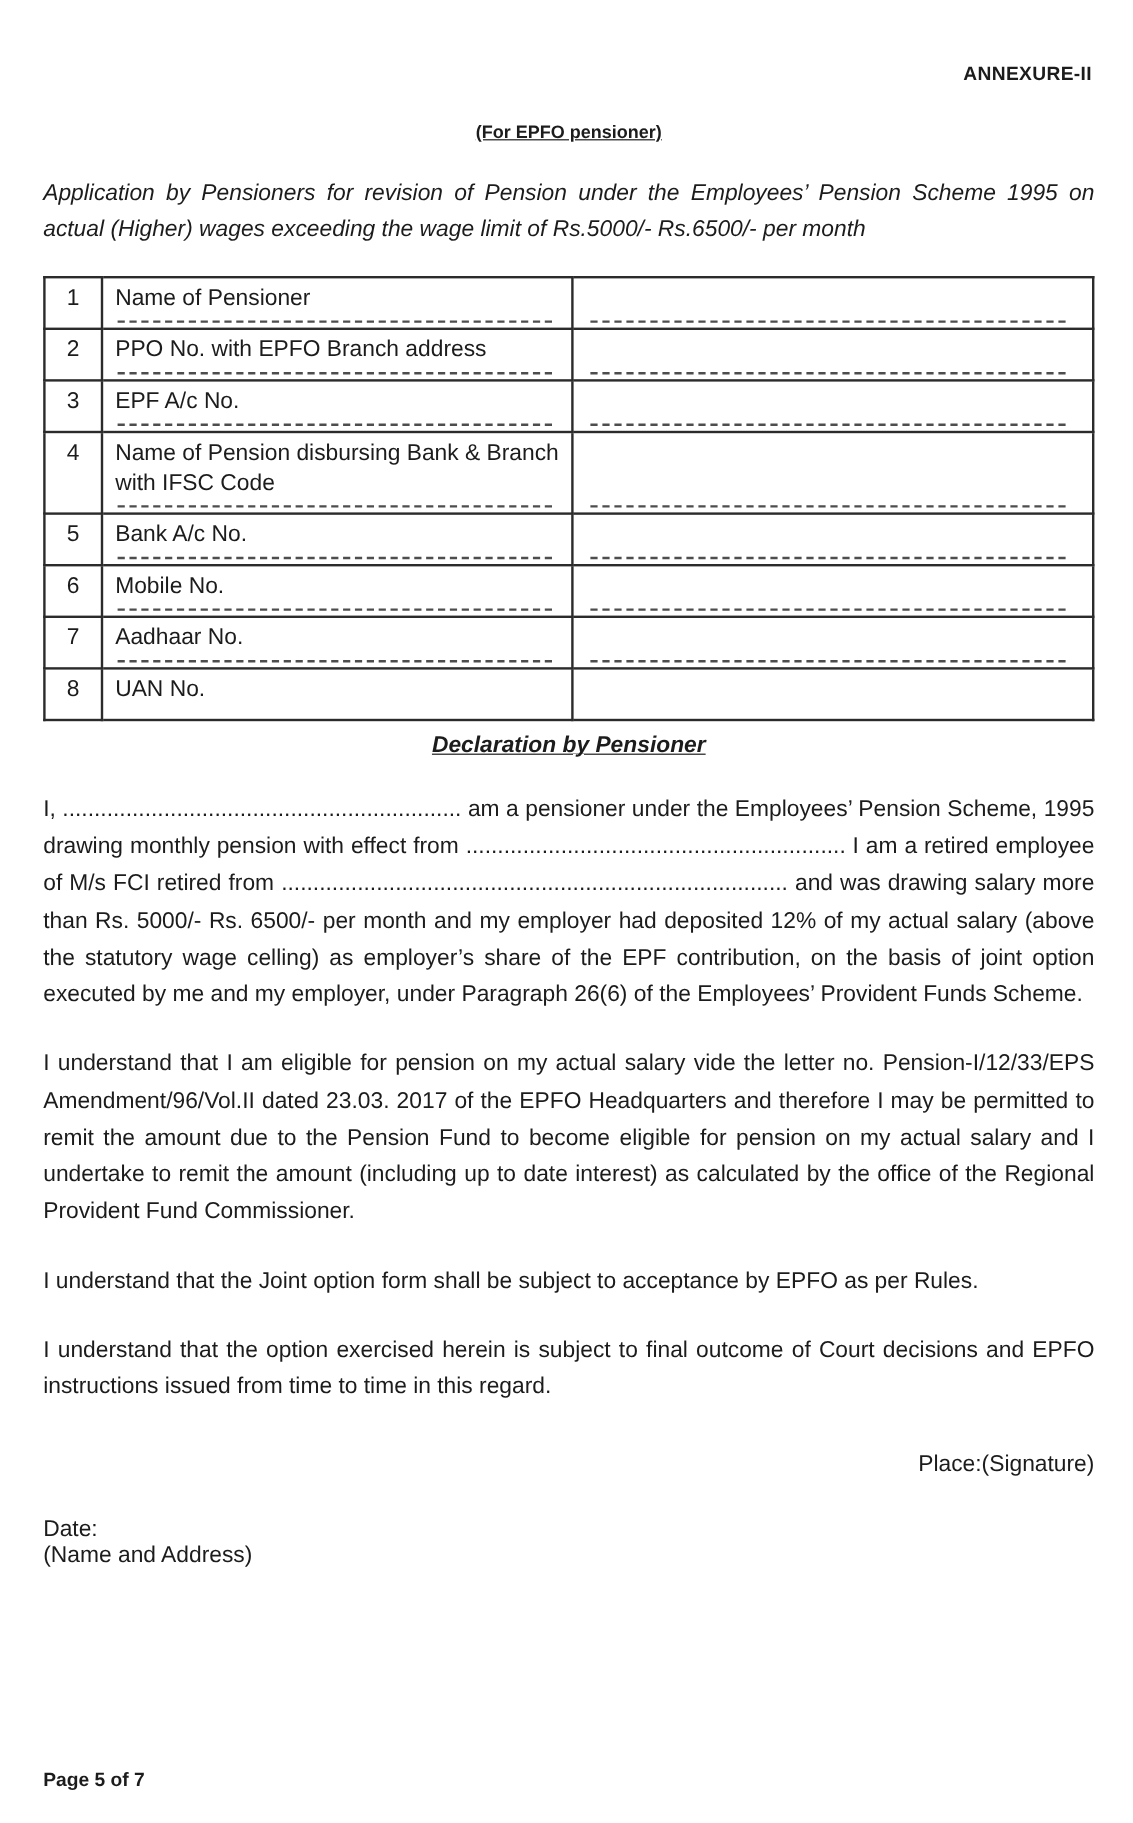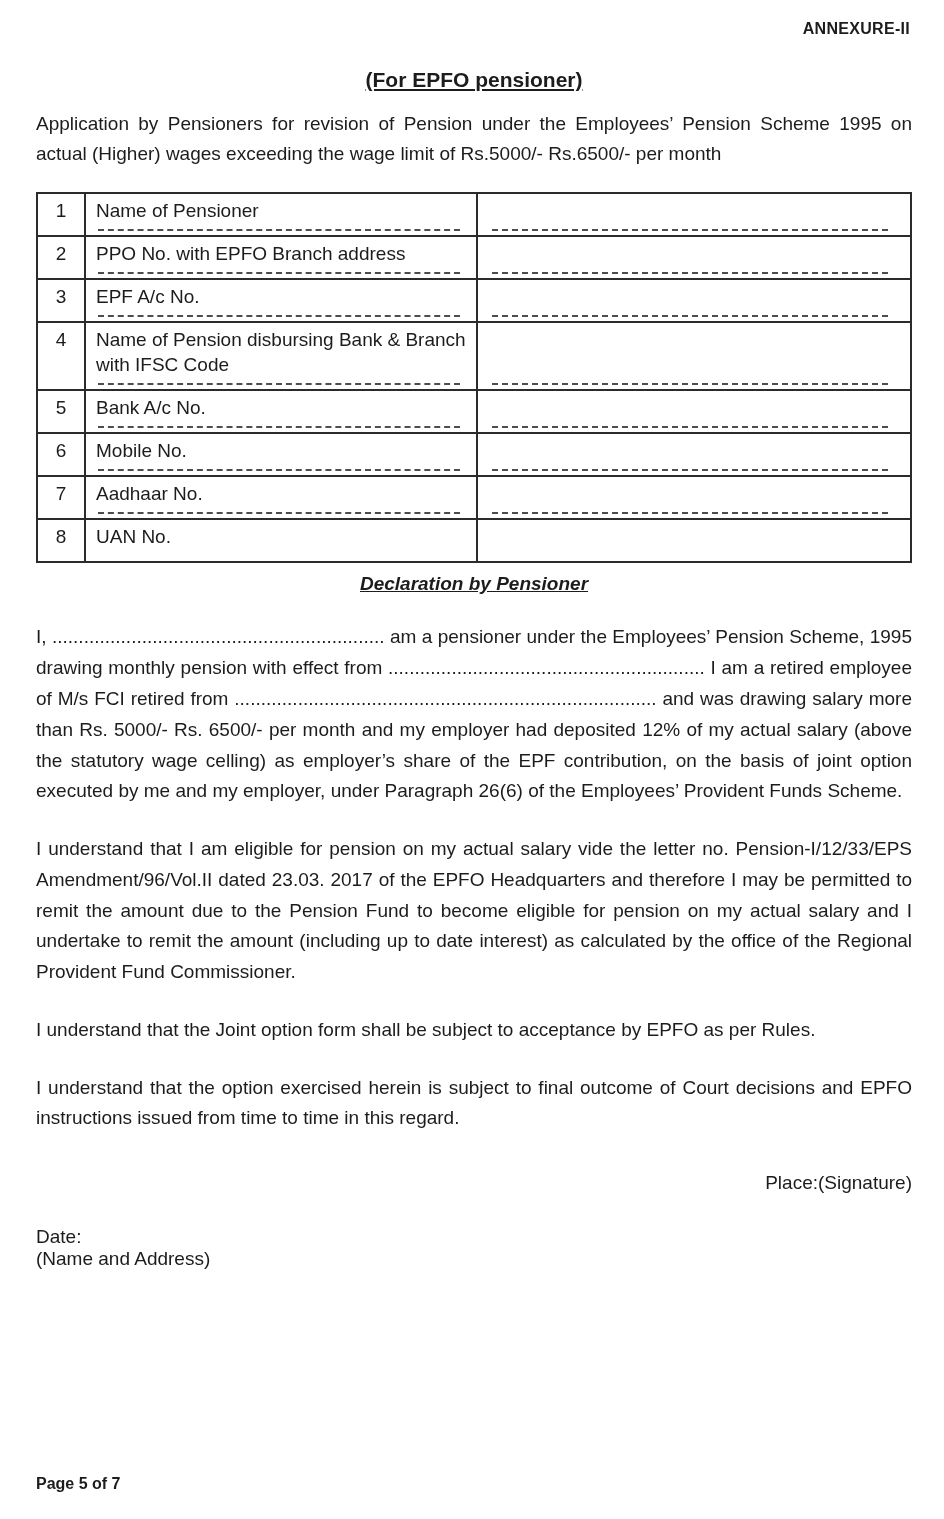--- a/index.html
+++ b/index.html
@@ -4,28 +4,28 @@
 <style>
   * { margin:0; padding:0; box-sizing:border-box; }
   html,body { background:#ffffff; }
   body {
     width:944px; height:1519px; position:relative;
     font-family:"Liberation Sans", sans-serif;
     color:#1c1c1c; overflow:hidden;
   }
   .page { padding:20px 32px 0 36px; }
 
-  .annexure { text-align:right; font-weight:bold; font-size:16px; letter-spacing:.3px; padding-right:2px; }
+  .annexure { text-align:right; font-weight:bold; font-size:16px; letter-spacing:.3px; padding-right:2px;margin-top:34px; }
 
-  .subtitle { margin-top:30px; text-align:center; font-weight:bold; font-size:21px; }
+  .subtitle { margin-top:30px; text-align:center; font-weight:bold; font-size:15px; }
   .subtitle span { text-decoration:underline; }
 
   .org-title { margin-top:32px; text-align:center; font-weight:bold; font-size:17.5px; letter-spacing:.2px; }
 
-  .intro { margin-top:17px; font-size:19px; line-height:1.6; text-align:justify; }
+  .intro { margin-top:28px; font-size:19px; line-height:1.6; text-align:justify;font-style:italic; }
 
   table.form-table { width:100%; border-collapse:collapse; margin-top:22px; table-layout:fixed; }
   .form-table td {
     border:2px solid #2b2b2b;
     font-size:19px; line-height:1.32;
     padding:4px 10px 12px 10px;
     vertical-align:top; position:relative;
   }
   .form-table td.num { width:48px; text-align:center; padding-left:4px; padding-right:4px; }
   .form-table td.lbl { width:392px;margin-top:24px; }

